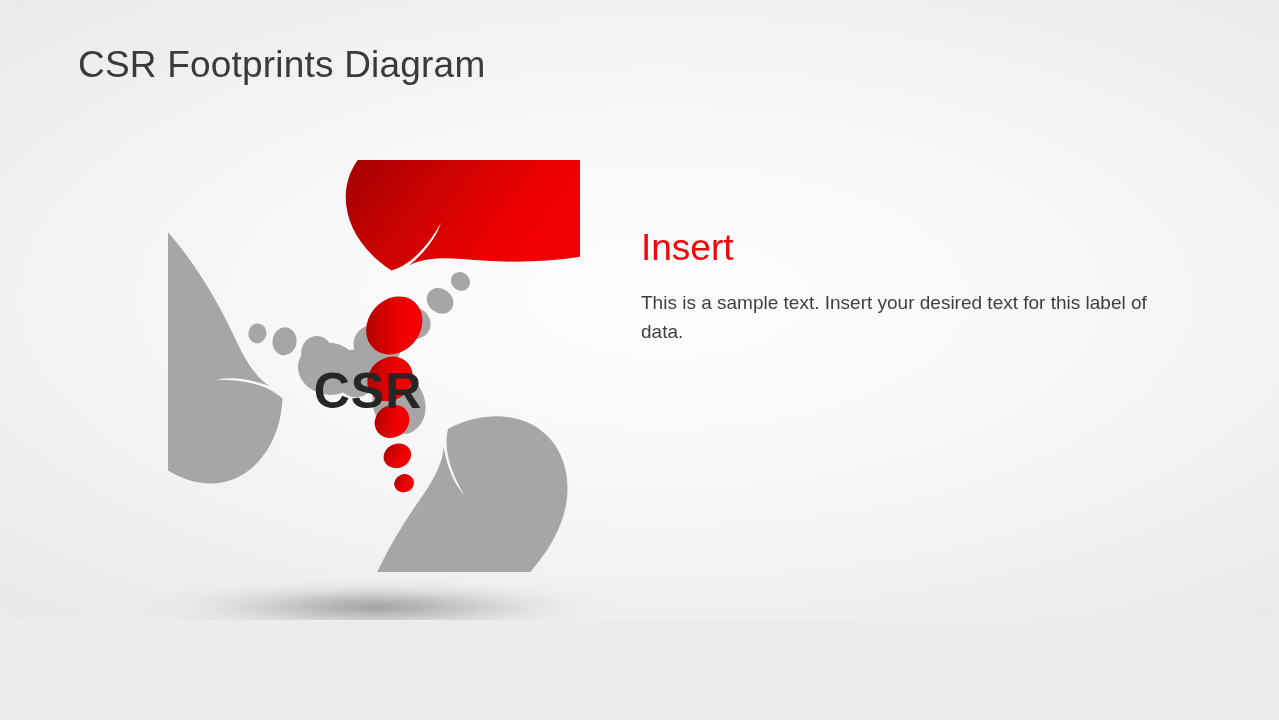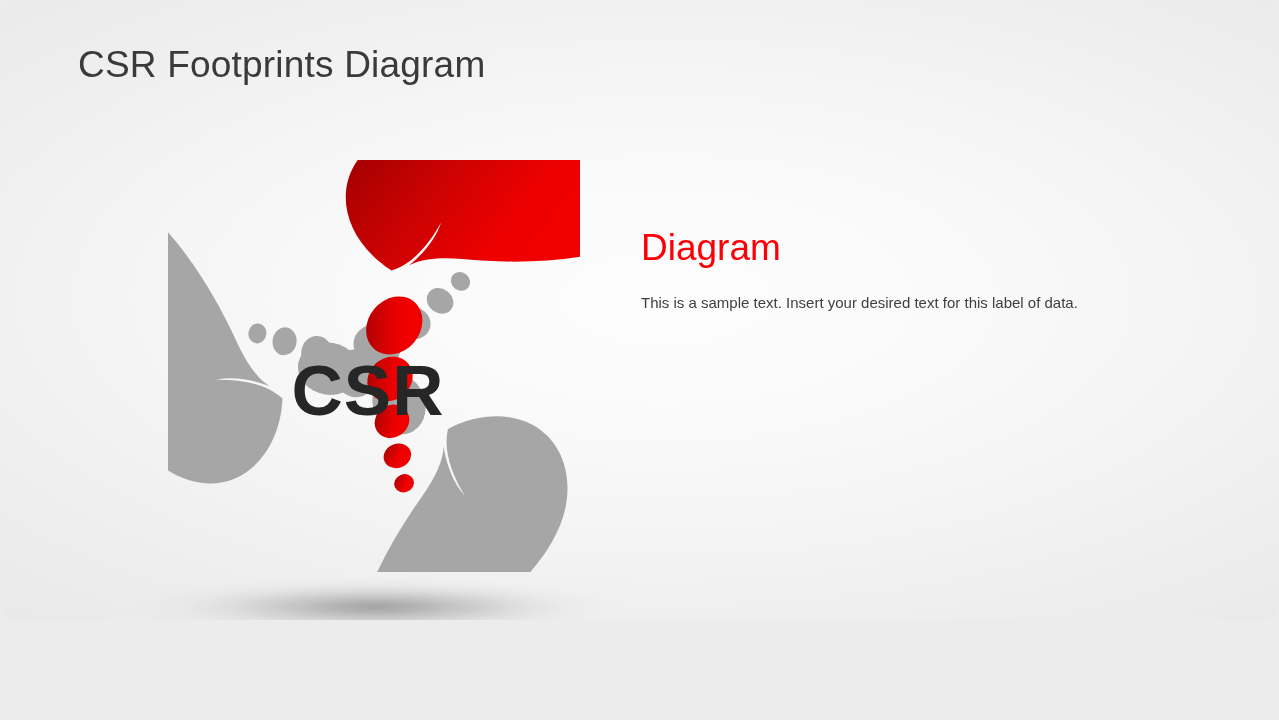--- a/index.html
+++ b/index.html
@@ -61,21 +61,21 @@
     top: 0;
     width: 412px;
     height: 412px;
     display: flex;
     align-items: center;
     justify-content: center;
     pointer-events: none;
   }
   .center-label span {
     display: block;
-    font-size: 71px;
+    font-size: 50px;
     font-weight: bold;
     color: #262626;
     letter-spacing: 1px;
     transform: translate(-6px, 12px);
     margin-top: 25px;
   }
 
   
   .ground-shadow {
     position: absolute;
@@ -101,21 +101,21 @@
     width: 545px;
   }
   .panel-heading {
     font-size: 37px;
     font-weight: 400;
     color: #fb0007;
     line-height: 1.06;
     margin: 0 0 21px 0;
   }
   .panel-para {
-    font-size: 15px;
+    font-size: 19px;
     line-height: 29px;
     color: #3f3f3f;
     margin: 0;
   }
   .panel-para + .panel-para {
     margin-top: 29px;
   }
 </style>
 </head>
 <body>
@@ -170,17 +170,17 @@
         <use href="#fp-master" x="56" y="104"></use>
       </g>
     </svg>
 
     <div class="center-label">
       <span>CSR</span>
     </div>
   </div>
 
   <div class="text-panel">
-    <h2 class="panel-heading">Diagram</h2>
+    <h2 class="panel-heading">Insert</h2>
     <p class="panel-para">This is a sample text. Insert your desired text for this label of data.</p>
   </div>
 
 </div>
 
 </body></html>

